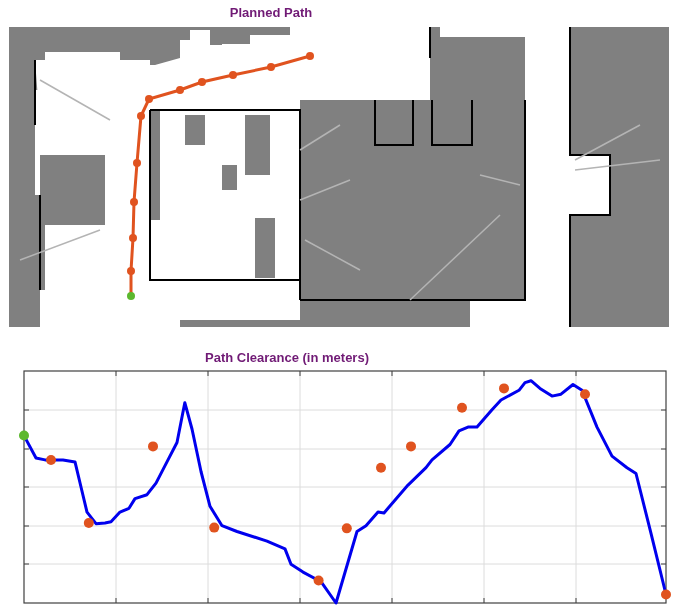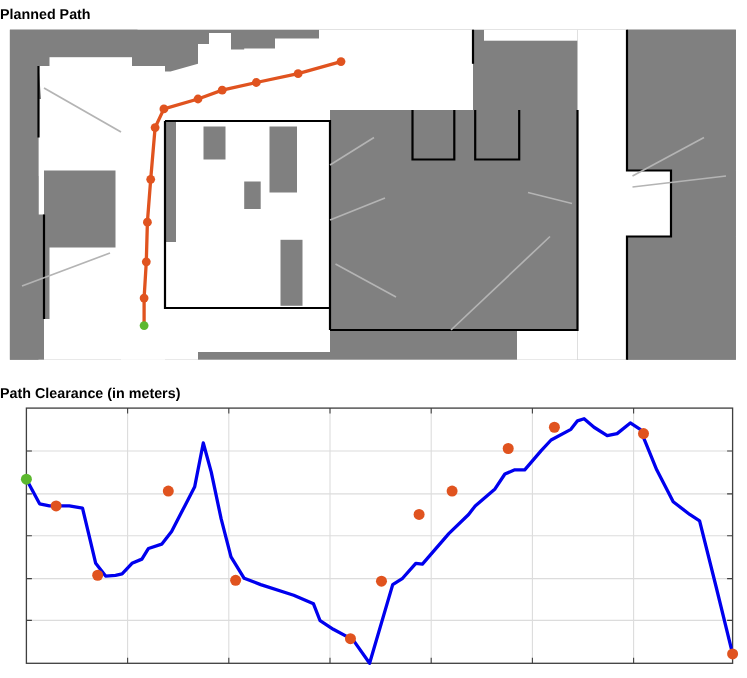--- a/index.html
+++ b/index.html
@@ -1,19 +1,19 @@
 <!DOCTYPE html>
 <html><head>
 <meta charset="utf-8">
 <style>
   html, body { margin:0; padding:0; background:#ffffff; }
   body { width:679px; height:616px; position:relative; overflow:hidden; font-family:"Liberation Sans", sans-serif; }
-  .title { position:absolute; font-weight:bold; font-size:13px; color:#000000; width:542px; left:0; }
+  .title { position:absolute; font-weight:bold; font-size:13px; color:#701a75; text-align:center; width:542px; left:0; }
   #map-title { top:5px; }
-  #chart-title { top:350px; }
+  #chart-title { top:350px;padding-left:16px; }
   svg { position:absolute; left:0; top:0; }
 </style>
 </head>
 <body>
 
 <div id="map-title" class="title">Planned Path</div>
 <div id="chart-title" class="title">Path Clearance (in meters)</div>
 
 <svg width="679" height="616">
 

